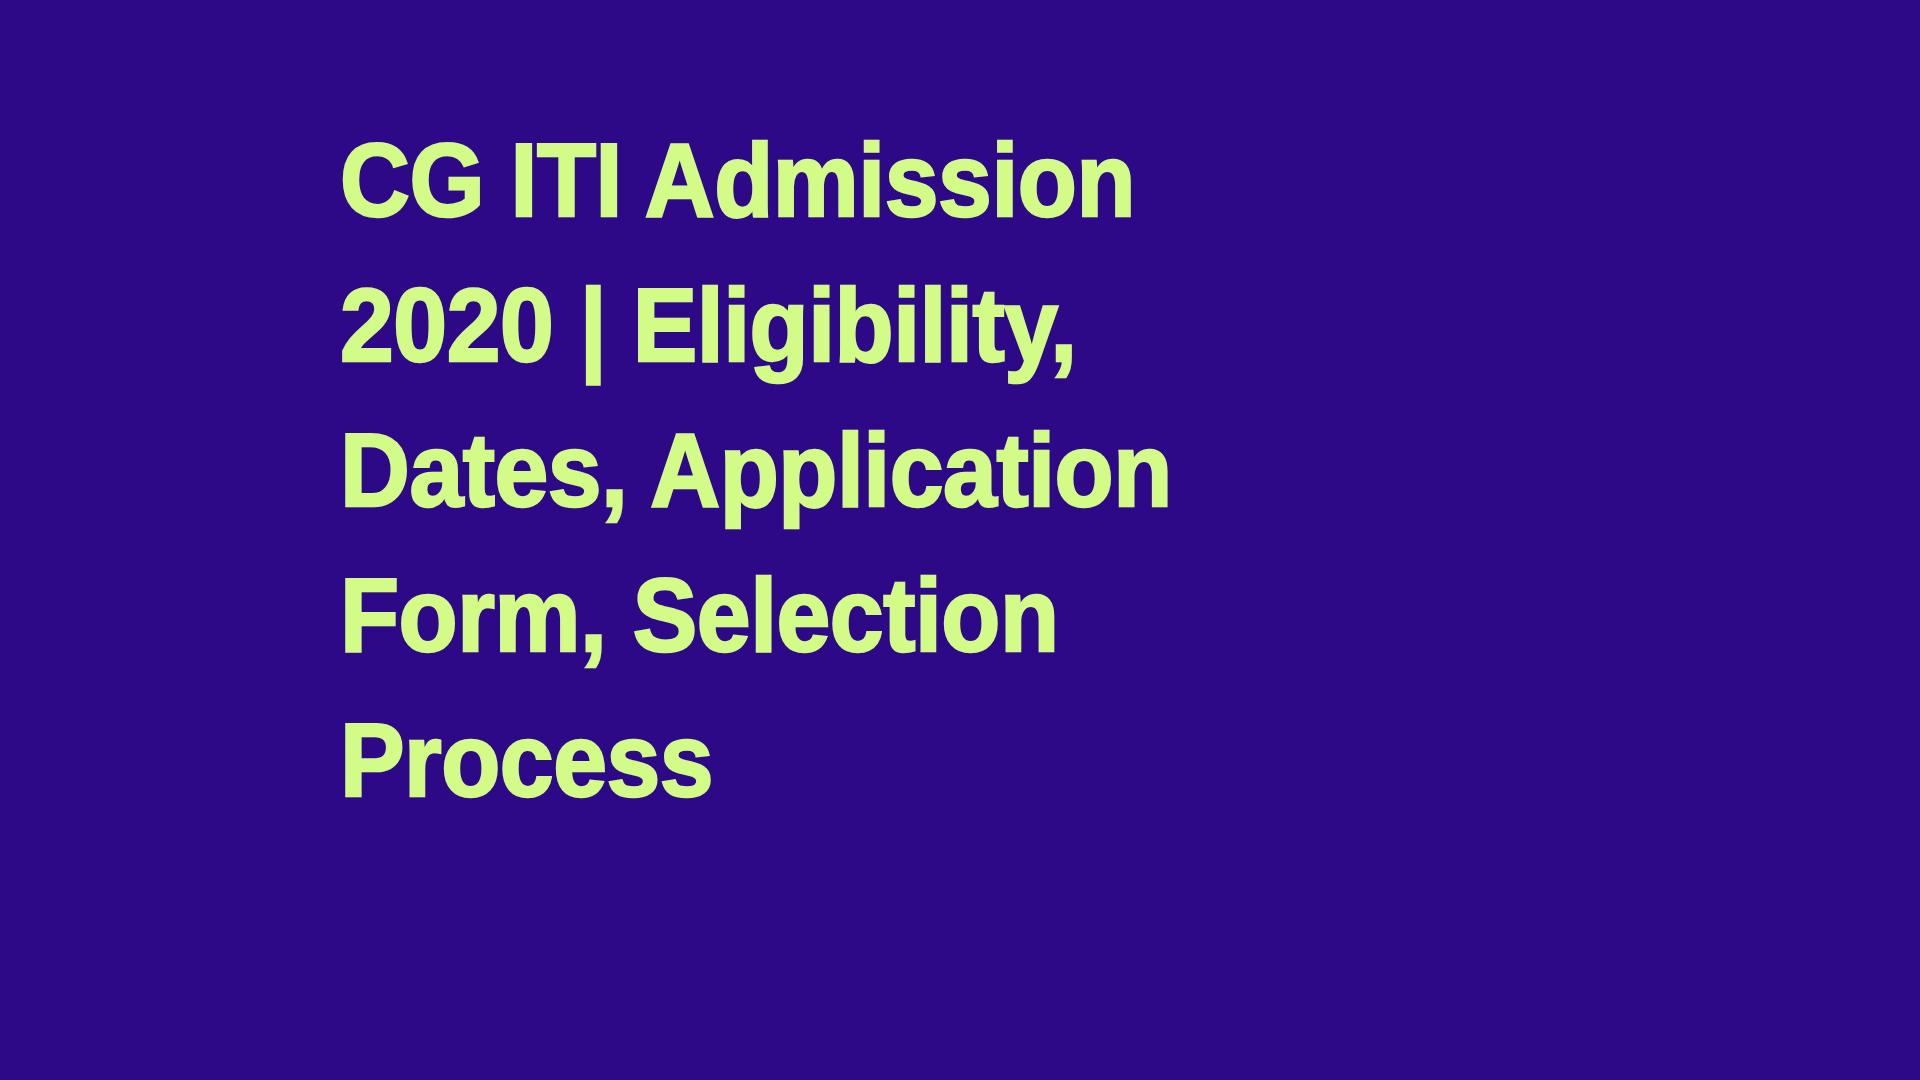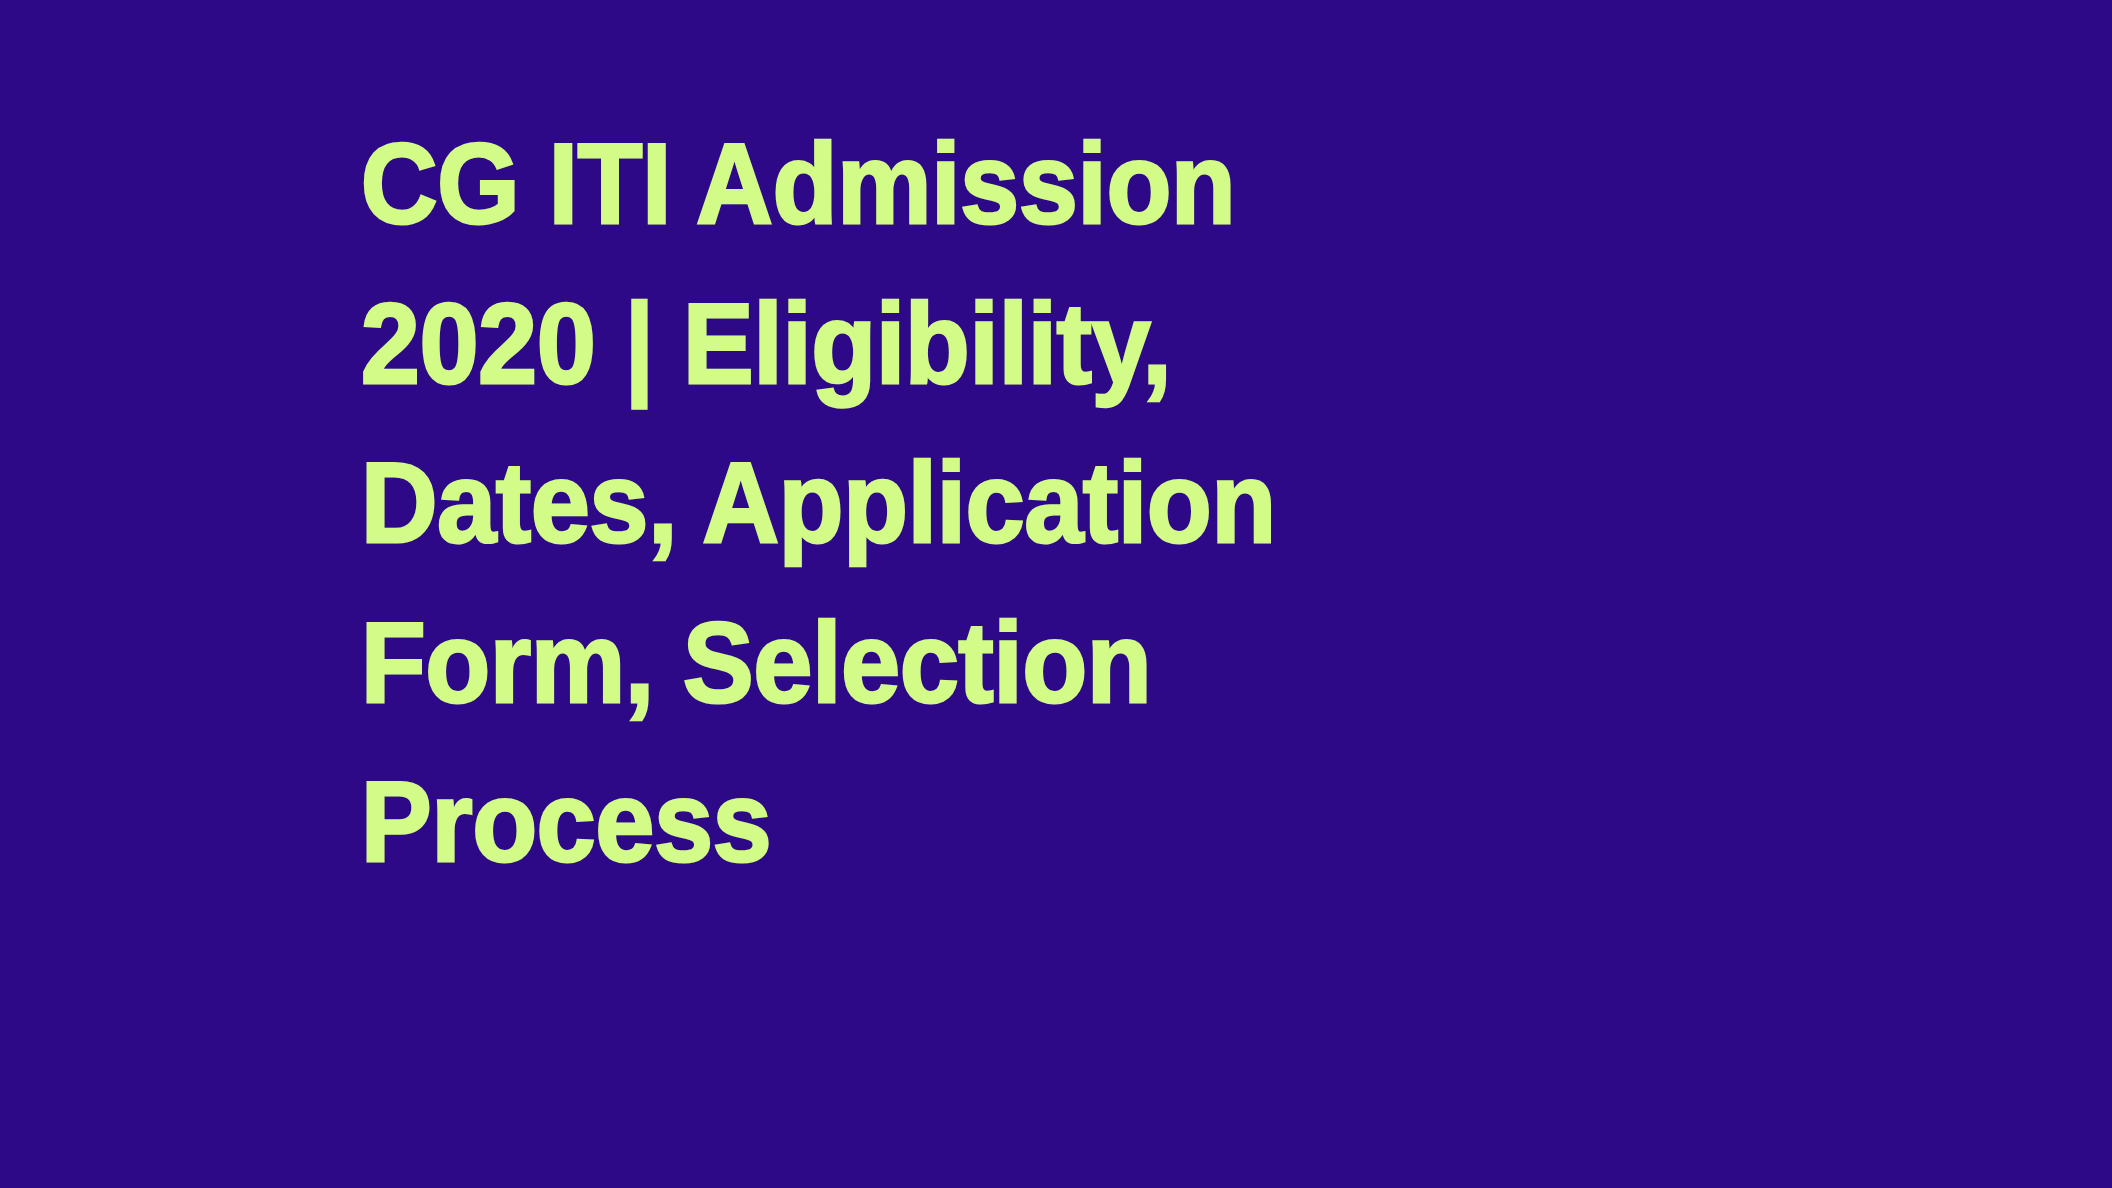--- a/index.html
+++ b/index.html
@@ -24,21 +24,21 @@
     box-sizing: border-box;
     overflow: hidden;
   }
 
   
   #headline {
     position: absolute;
     left: 328px;
     top: 96px;
     width: 1180px;
-    margin: 0;
+    margin: 12px;
     padding: 0;
     display: block;
     font-weight: 700;
     font-size: 104px;
     line-height: 145px;
     letter-spacing: -0.5px;
     color: #D2FB87;
     font-family: "Liberation Sans", "DejaVu Sans", sans-serif;
     -webkit-font-smoothing: antialiased;
   }

